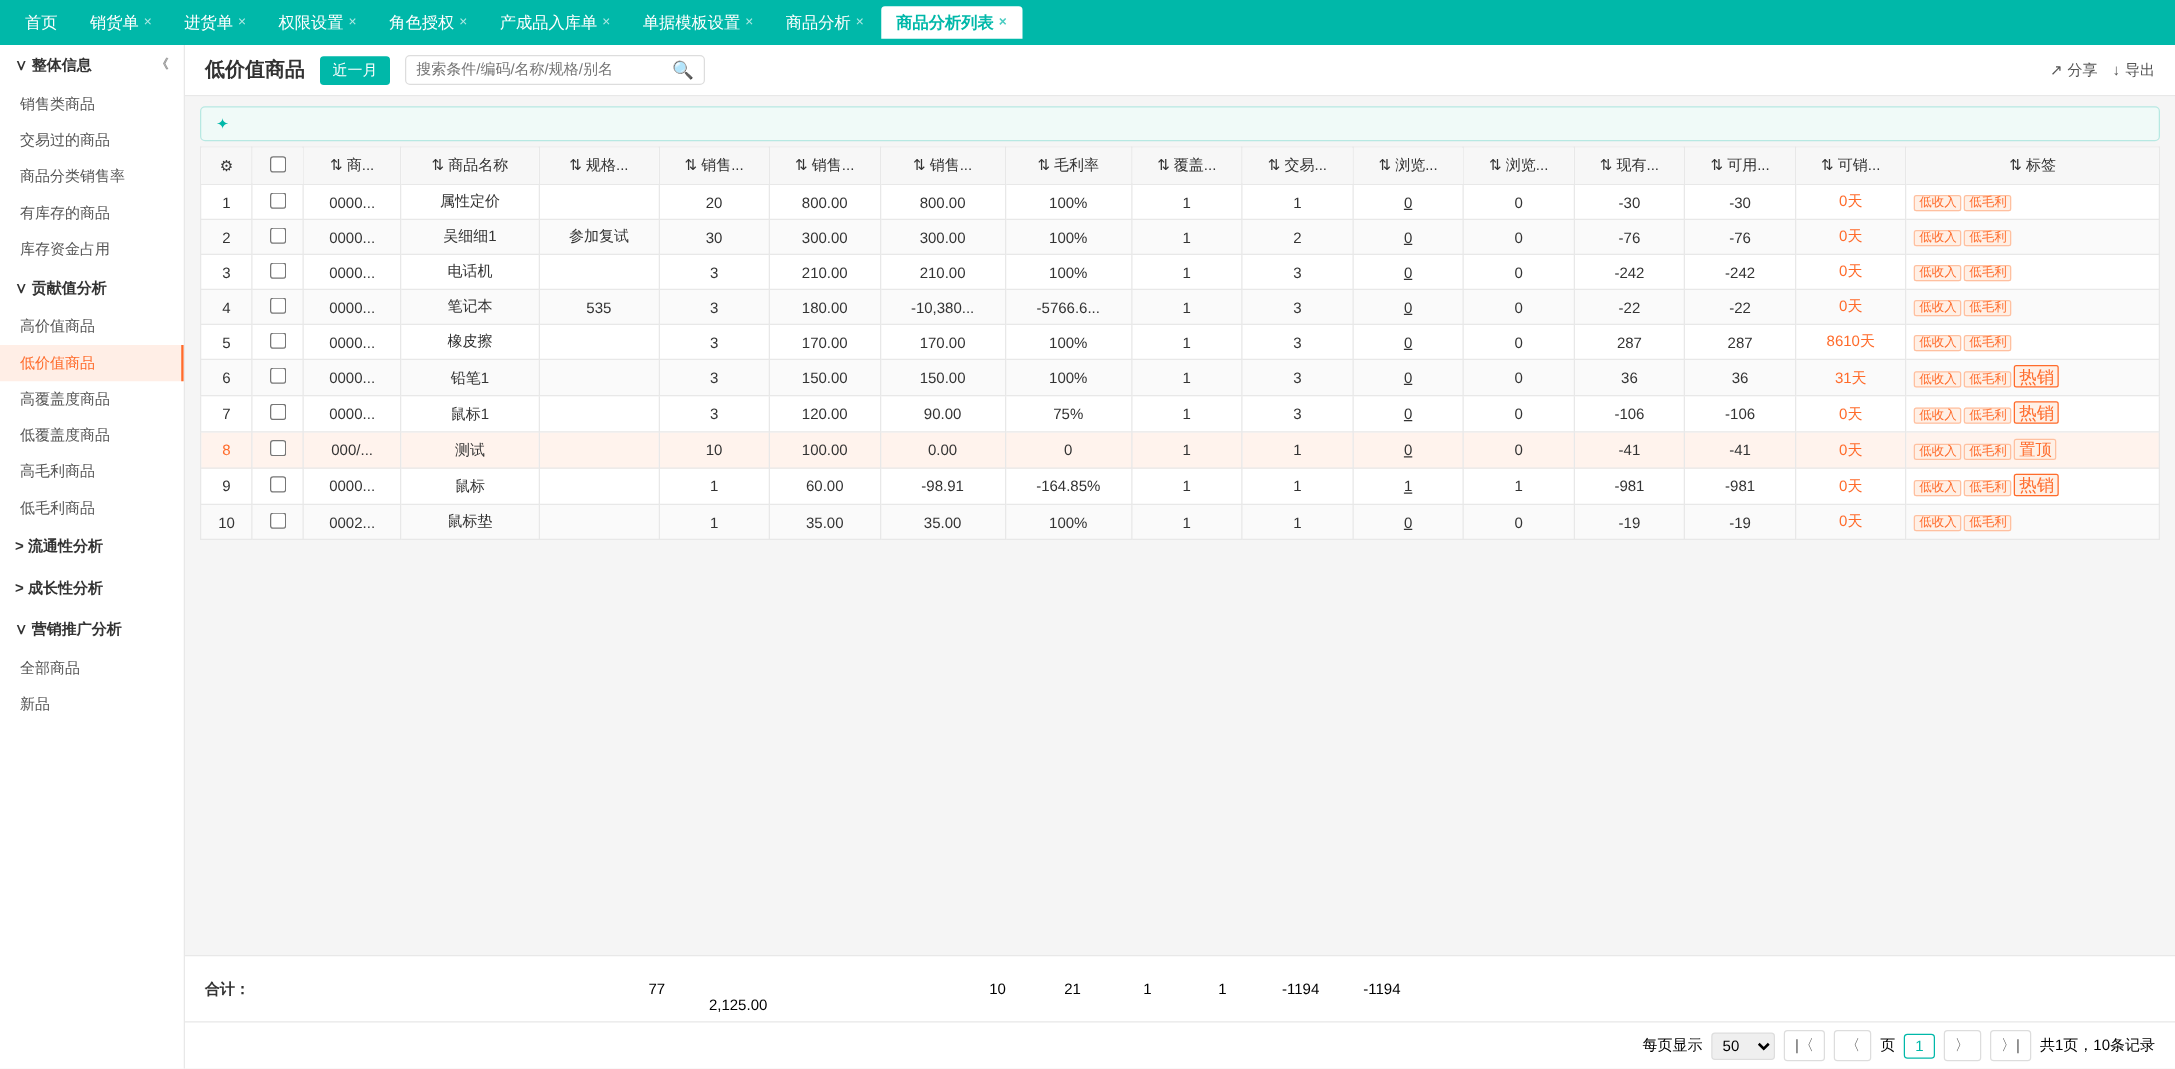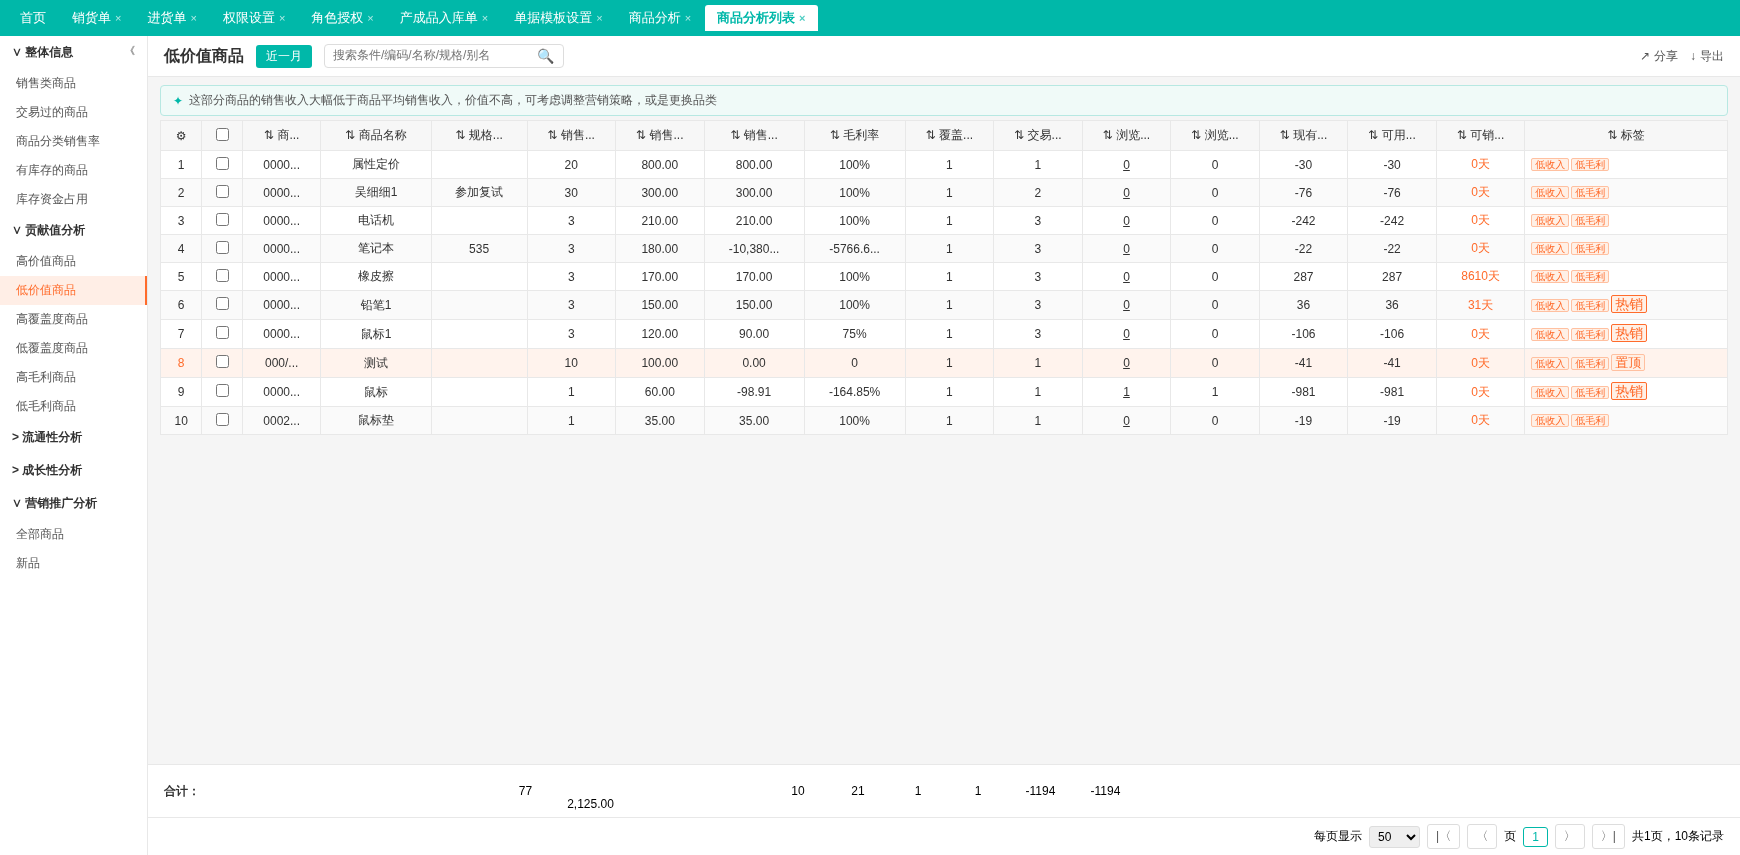--- a/index.html
+++ b/index.html
@@ -293,21 +293,20 @@
           </div>
           <div class="action-btn">
             <span>↓</span>
             <span>导出</span>
           </div>
         </div>
       </div>
 
       <div class="notice-bar">
         <span class="notice-icon">✦</span>
-        <span>这部分商品的销售收入大幅低于商品平均销售收入，价值不高，可考虑调整营销策略，或是更换品类</span>
       </div>
 
       <div class="table-wrap">
         <table>
           <thead>
             <tr>
               <th>
                   <span class="col-sort">⚙</span>
                 </th>
               <th><input type="checkbox" style=""></th>

